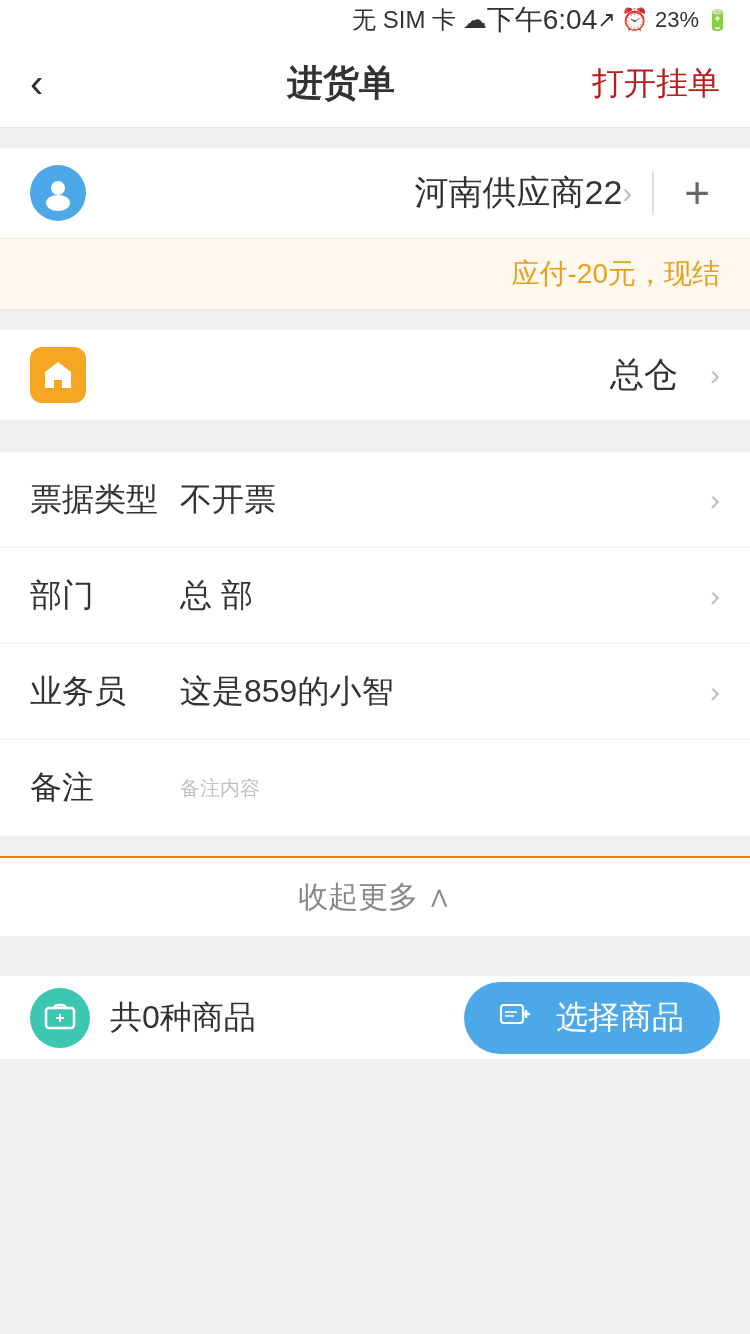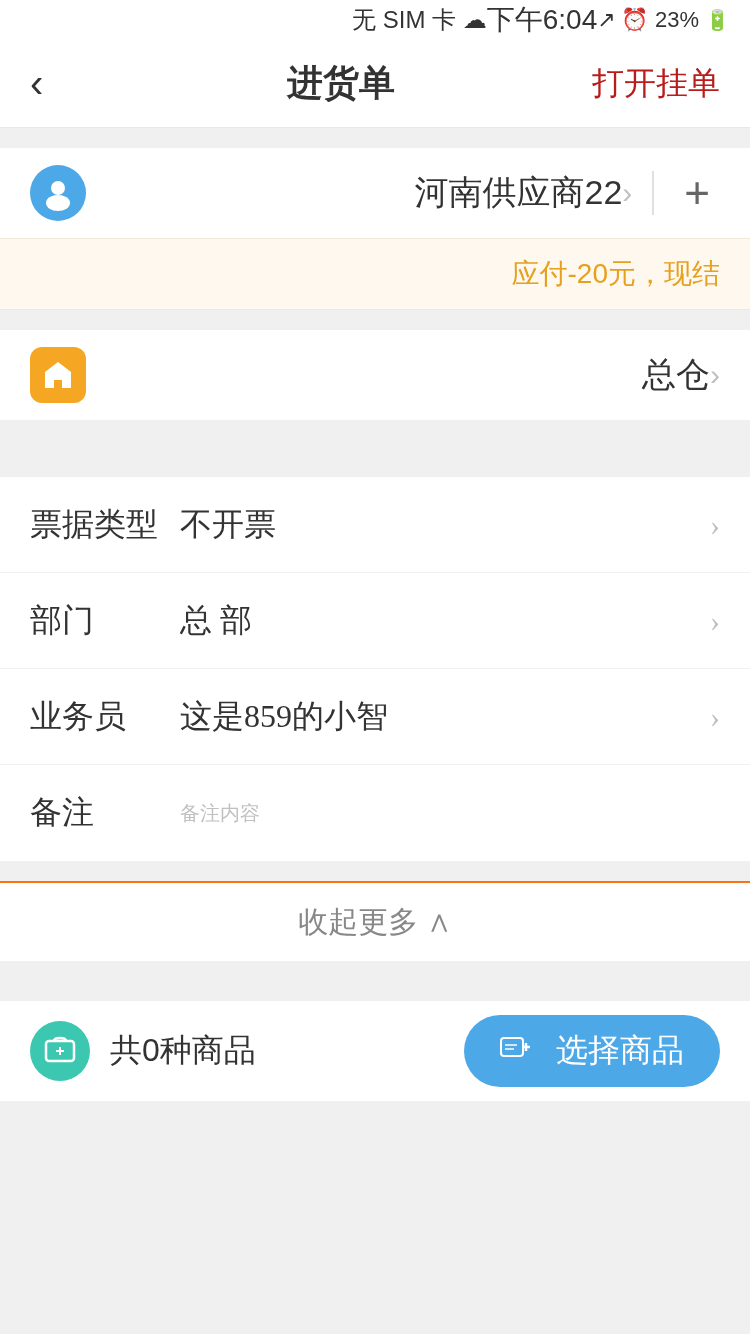--- a/index.html
+++ b/index.html
@@ -125,20 +125,21 @@
       border-bottom: 1px solid #f0e8d8;
     }
 
     
     .warehouse-row {
       background: #fff;
       display: flex;
       align-items: center;
       padding: 0 30px;
       height: 90px;
+      gap: 32px;
     }
     .warehouse-icon {
       width: 56px;
       height: 56px;
       border-radius: 12px;
       background: #f5a623;
       display: flex;
       align-items: center;
       justify-content: center;
       margin-right: 20px;
@@ -146,22 +147,21 @@
     }
     .warehouse-name {
       flex: 1;
       font-size: 34px;
       color: #333;
     }
 
     
     .form-section {
       background: #fff;
-      margin-top: 37px;
-      font-family: Liberation Serif, serif;
+      margin-top: 12px;
     }
     .form-row {
       display: flex;
       align-items: center;
       padding: 0 30px;
       height: 96px;
       border-bottom: 1px solid #f0f0f0;
     }
     .form-row:last-child {
       border-bottom: none;
@@ -199,21 +199,21 @@
       border-top: 2px solid #f97316;
     }
 
     
     .bottom-bar {
       background: #fff;
       margin-top: 20px;
       display: flex;
       align-items: center;
       padding: 0 30px;
-      height: 100px;
+      height: 83px;
     }
     .product-icon-wrap {
       width: 60px;
       height: 60px;
       border-radius: 50%;
       background: #3cc7b0;
       display: flex;
       align-items: center;
       justify-content: center;
       margin-right: 20px;

